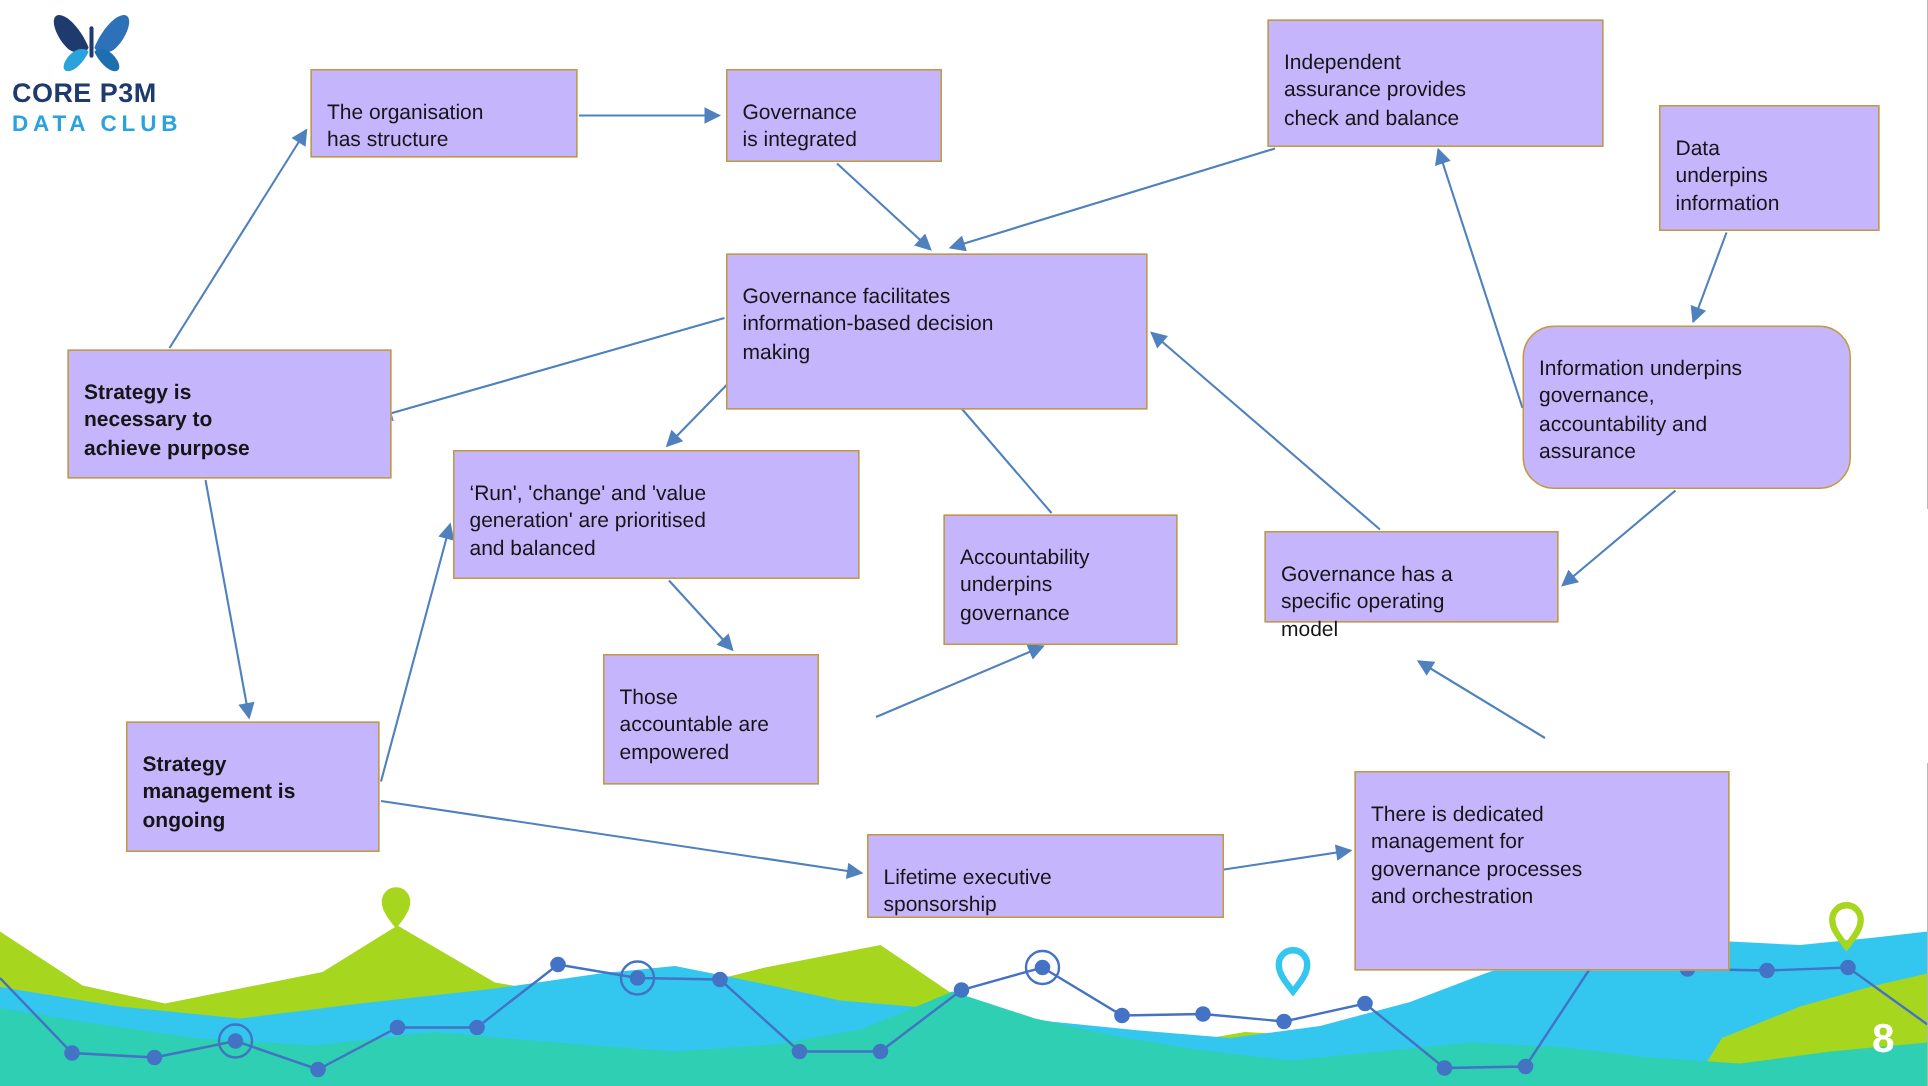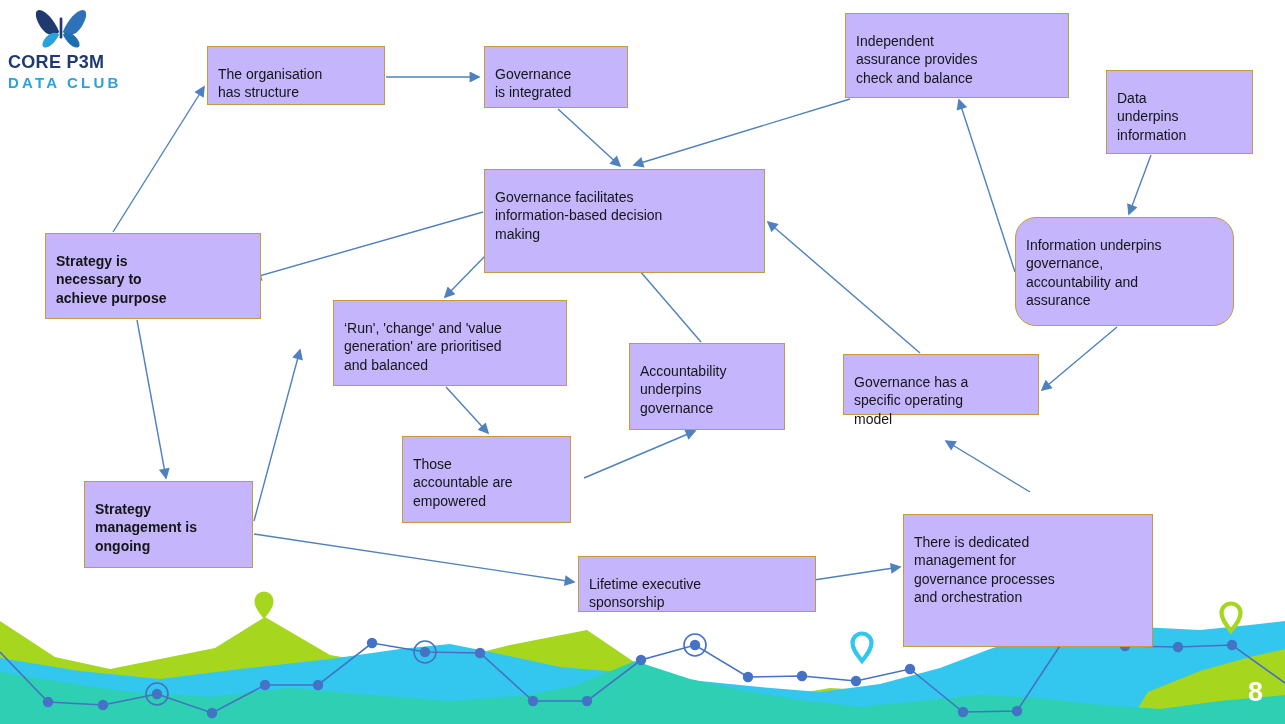--- a/index.html
+++ b/index.html
@@ -73,34 +73,34 @@
 check and balance</div>
       <div class="node" style="left: 1106px; top: 70px; width: 147px; height: 84px;">Data
 underpins
 information</div>
       <div class="node" style="left: 484px; top: 169px; width: 281px; height: 104px;">Governance facilitates
 information-based decision
 making</div>
       <div class="node bold" style="left: 33px; top: 233px; width: 216px; height: 86px; margin-left: 12px;">Strategy is
 necessary to
 achieve purpose</div>
-      <div class="node" style="left: 302px; top: 300px; width: 234px; height: 86px; margin-left: 31px;">‘Run', 'change' and 'value
+      <div class="node" style="left: 302px; top: 300px; width: 271px; height: 86px;">‘Run', 'change' and 'value
 generation' are prioritised
 and balanced</div>
       <div class="node" style="left: 629px; top: 343px; width: 156px; height: 87px;">Accountability
 underpins
 governance</div>
       <div class="node" style="left: 1015px; top: 217px; width: 219px; height: 109px; border-radius: 21px;">Information underpins
 governance,
 accountability and
 assurance</div>
       <div class="node" style="left: 843px; top: 354px; width: 196px; height: 61px;">Governance has a
 specific operating
 model</div>
-      <div class="node" style="left: 402px; top: 436px; width: 169px; height: 87px;">Those
+      <div class="node" style="left: 402px; top: 436px; width: 144px; height: 87px;">Those
 accountable are
 empowered</div>
       <div class="node" style="left: 84px; top: 481px; width: 169px; height: 87px; font-weight: bold;">Strategy
 management is
 ongoing</div>
       <div class="node" style="left: 578px; top: 556px; width: 238px; height: 56px;">Lifetime executive
 sponsorship</div>
       <div class="node" style="left: 903px; top: 493px; width: 250px; height: 133px; margin-top: 21px;">There is dedicated
 management for
 governance processes

